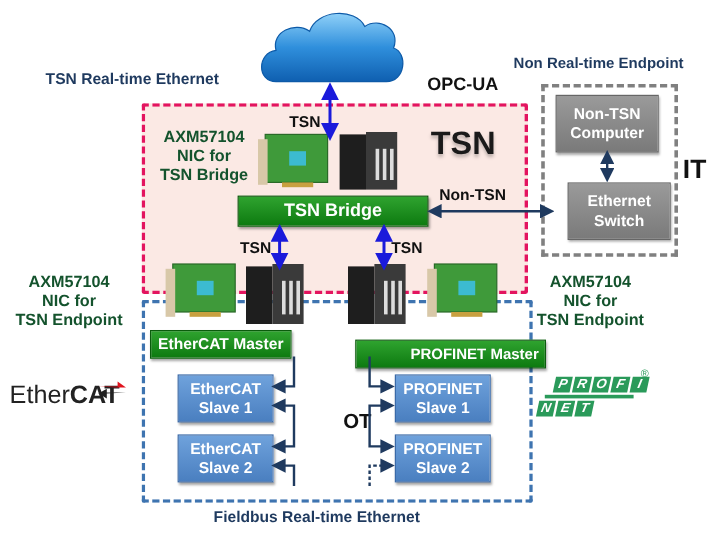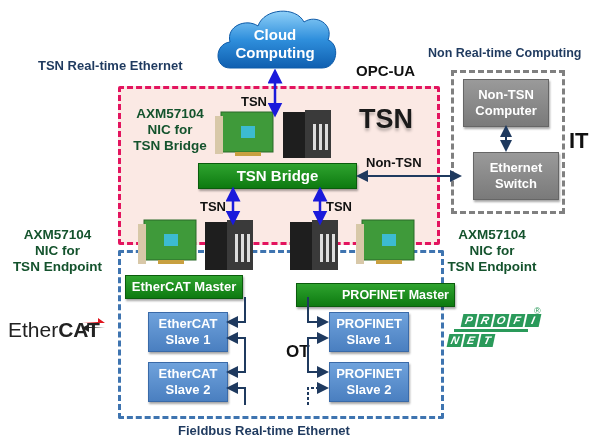--- a/index.html
+++ b/index.html
@@ -26,42 +26,38 @@
   svg { overflow:visible; }
 </style>
 </head>
 <body>
 
 <div class="abs tsn-zone"></div>
 <div class="abs ot-zone"></div>
 <div class="abs it-zone"></div>
 
 <div class="abs lbl-dark" style="left:38px;top:58px;">TSN Real-time Ethernet</div>
-<div class="abs lbl-dark" style="left:428px;top:46px;font-size:12.5px;">Non Real-time Computing</div>
+<div class="abs lbl-dark" style="left:428px;top:46px;font-size:12.5px;">Non Real-time Endpoint</div>
 <div class="abs lbl-black" style="left:356px;top:62px;font-size:15px;">OPC-UA</div>
 <div class="abs lbl-black" style="left:359px;top:104px;font-size:27px;color:#1a1a1a;text-shadow:0 3px 3px rgba(0,0,0,0.25);">TSN</div>
 <div class="abs lbl-black" style="left:569px;top:128px;font-size:22px;">IT</div>
 <div class="abs lbl-black" style="left:264px;top:342px;font-size:17px;margin-left:22px;">OT</div>
 <div class="abs lbl-dark" style="left:178px;top:423px;">Fieldbus Real-time Ethernet</div>
 
 <div class="abs" style="left:212px;top:4px;width:126px;height:68px;">
   <svg width="126" height="68">
     <defs>
       <linearGradient id="cg" x1="0" y1="0" x2="0" y2="1">
         <stop offset="0" stop-color="#8fd0f8"></stop>
         <stop offset="0.5" stop-color="#2f8fdc"></stop>
         <stop offset="1" stop-color="#0f5fb0"></stop>
       </linearGradient>
     </defs>
     <path d="M18,64 C2,64 2,40 18,38 C14,22 34,14 46,22 C52,4 84,2 92,18 C104,10 122,20 116,36 C128,40 126,64 110,64 Z" fill="url(#cg)" stroke="#0d5aa8" stroke-width="1"></path>
   </svg>
-  <div class="abs" style="left:0;top:22px;width:126px;text-align:center;color:#fff;font-weight:bold;font-size:15px;line-height:18px;">
-    <div>Cloud</div>
-    <div>Computing</div>
-  </div>
 </div>
 
 <div class="abs lbl-blue" style="left:125px;top:106px;width:90px;">
   <div>AXM57104</div>
   <div>NIC for</div>
   <div>TSN Bridge</div>
 </div>
 <div class="abs lbl-blue" style="left:10px;top:227px;width:95px;">
   <div>AXM57104</div>
   <div>NIC for</div>

